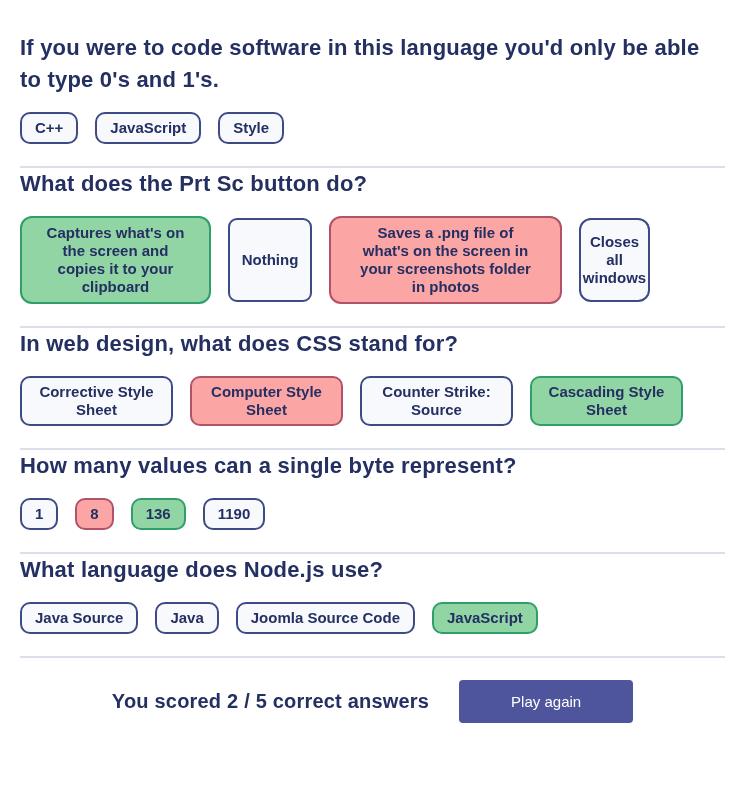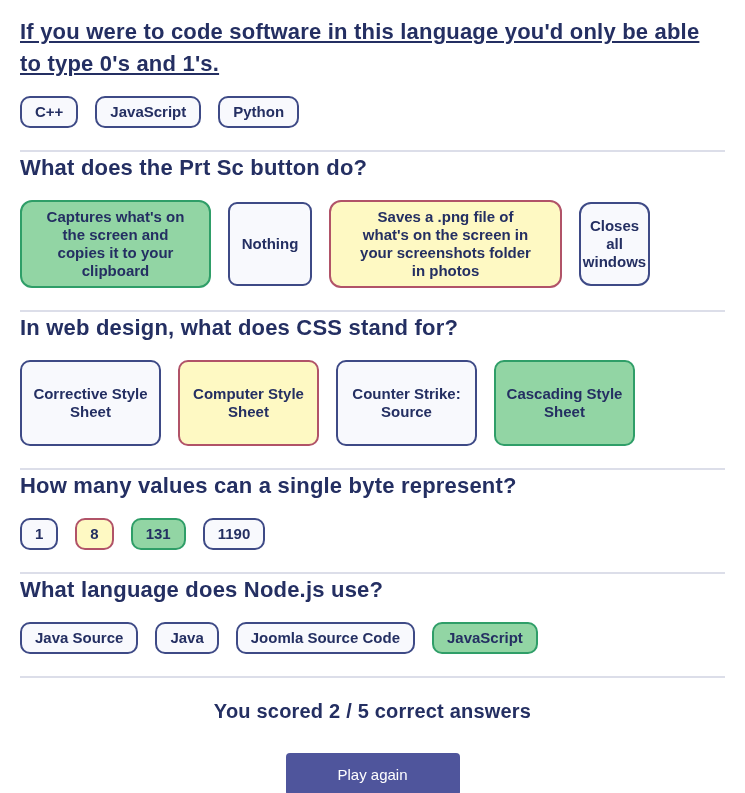--- a/index.html
+++ b/index.html
@@ -11,21 +11,21 @@
     color: #242f62;
     padding: 16px 20px 24px 20px;
   }
   .question-heading {
     font-size: 22px;
     line-height: 32px;
     font-weight: 700;
     color: #242f62;
     letter-spacing: 0.2px;
   }
-  .question-block:first-child .question-heading { margin-top: 0; text-decoration: underline; }
+  .question-block:first-child .question-heading { margin-top: 16px; }
   .answers {
     display: flex;
     align-items: center;
     gap: 17px;
     margin-top: 16px;
   }
   .pill {
     display: flex;
     align-items: center;
     justify-content: center;
@@ -35,43 +35,42 @@
     border-radius: 10px;
     color: #242f62;
     font-family: "Liberation Sans", sans-serif;
     font-size: 15px;
     font-weight: 700;
     line-height: 18px;
     padding: 5px 13px;
     cursor: pointer;
   }
   .pill[data-state="correct"] { background: #92d5a4; border-color: #2f9e68; }
-  .pill[data-state="wrong"]   { background: #fef9c3; border-color: #b15368; }
+  .pill[data-state="wrong"]   { background: #fca5a5; border-color: #b15368; }
   .divider {
     border: none;
     height: 2px;
     background: #dcdee9;
     margin-top: 22px;
   }
   
   .q2 .pill { min-height: 84px; border-radius: 12px; padding: 6px 24px; }
   .q2 .pill:nth-child(1) { width: 191px; }
   .q2 .pill:nth-child(2) { width: 84px; border-radius: 9px; }
   .q2 .pill:nth-child(3) { width: 233px; }
   .q2 .pill:nth-child(4) { width: 71px; }
   
-  .q3 .pill { width: 141px; min-height: 47px; padding: 23px 8px; }
+  .q3 .pill { width: 153px; min-height: 47px; padding: 5px 8px; }
   
   .footer {
     display: flex;
     align-items: center;
     justify-content: center;
     gap: 30px;
     margin-top: 22px;
-    flex-direction: column;
   }
   .score-text {
     font-size: 20px;
     font-weight: 700;
     color: #242f62;
     letter-spacing: 0.2px;
   }
   .play-again-button {
     width: 174px;
     height: 43px;
@@ -91,21 +90,21 @@
 </head>
 <body>
 
 <main>
 
   <section class="question-block">
     <h2 class="question-heading">If you were to code software in this language you'd only be able to type 0's and 1's.</h2>
     <div class="answers q1">
       <button class="pill" data-state="default">C++</button>
       <button class="pill" data-state="default">JavaScript</button>
-      <button class="pill" data-state="default">Python</button>
+      <button class="pill" data-state="default">Style</button>
     </div>
     <hr class="divider">
   </section>
 
   <section class="question-block">
     <h2 class="question-heading">What does the Prt Sc button do?</h2>
     <div class="answers q2">
       <button class="pill" data-state="correct">Captures what's on the screen and copies it to your clipboard</button>
       <button class="pill" data-state="default">Nothing</button>
       <button class="pill" data-state="wrong">Saves a .png file of what's on the screen in your screenshots folder in photos</button>
@@ -123,21 +122,21 @@
       <button class="pill" data-state="correct">Cascading Style Sheet</button>
     </div>
     <hr class="divider">
   </section>
 
   <section class="question-block">
     <h2 class="question-heading">How many values can a single byte represent?</h2>
     <div class="answers q4">
       <button class="pill" data-state="default">1</button>
       <button class="pill" data-state="wrong">8</button>
-      <button class="pill" data-state="correct">131</button>
+      <button class="pill" data-state="correct">136</button>
       <button class="pill" data-state="default">1190</button>
     </div>
     <hr class="divider">
   </section>
 
   <section class="question-block">
     <h2 class="question-heading">What language does Node.js use?</h2>
     <div class="answers q5">
       <button class="pill" data-state="default">Java Source</button>
       <button class="pill" data-state="default">Java</button>

